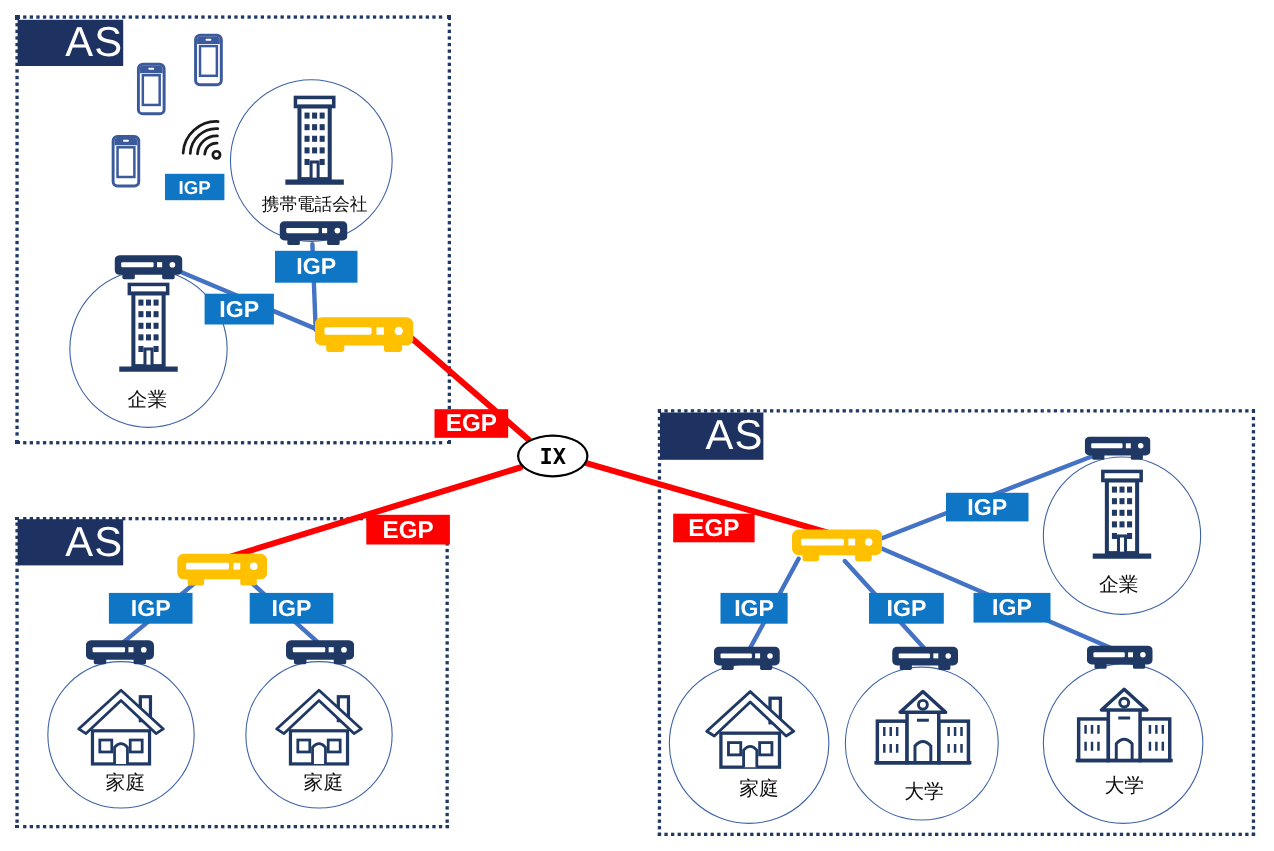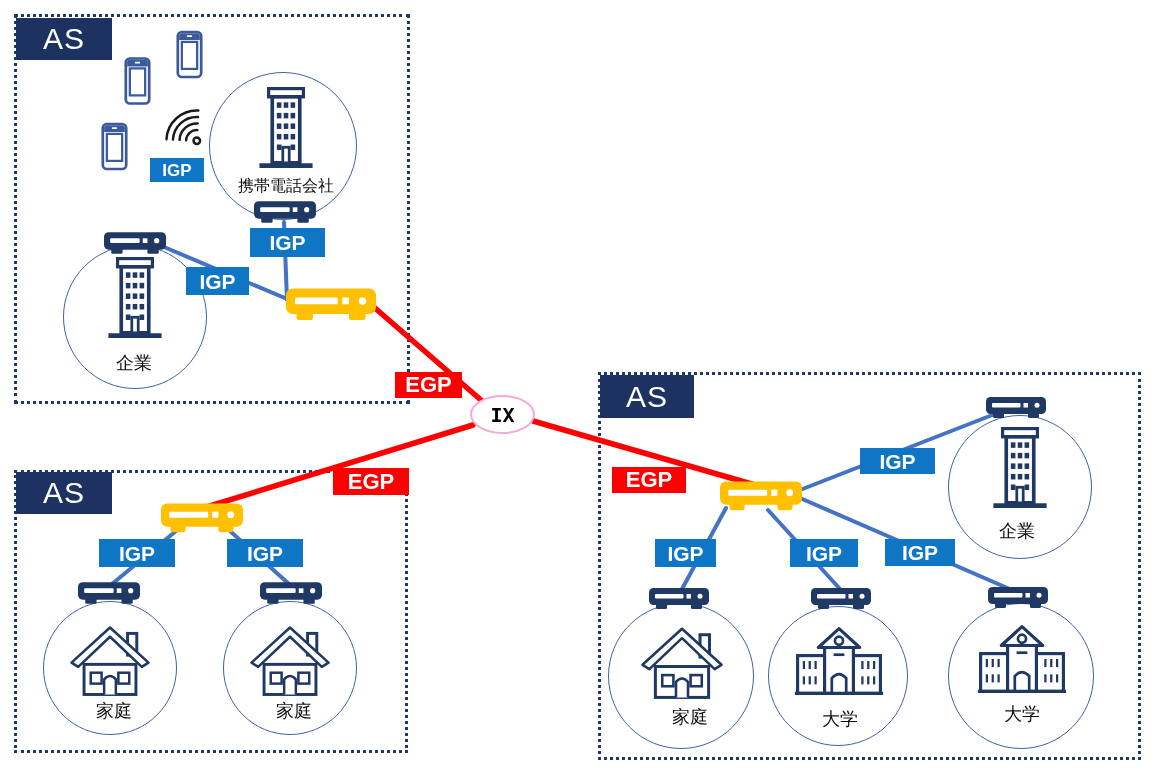--- a/index.html
+++ b/index.html
@@ -3,39 +3,39 @@
 <meta charset="utf-8">
 <style>
   html,body { margin:0; padding:0; background:#fff; }
   .canvas {
     position:relative; width:1158px; height:774px; background:#ffffff;
     font-family:"Liberation Sans", sans-serif; overflow:hidden;
   }
   .as-box { position:absolute; border:3px dotted #1f3864; box-sizing:border-box; background:transparent; }
   .as-badge {
     position:absolute; background:#1e3261; color:#fff;
-    display:flex; align-items:center; justify-content:center;
-    font-size:30px; letter-spacing:1px; z-index:6;
+    display:flex; align-items:center; justify-content:flex-end;
+    font-size:38px; letter-spacing:1px; z-index:6;
   }
   .circle {
     position:absolute; border:1.6px solid #3e63a8; border-radius:50%;
     box-sizing:border-box; background:#fff; z-index:1;
   }
   .links { position:absolute; left:0; top:0; z-index:2; pointer-events:none; }
   .icon { position:absolute; z-index:3; }
   .router { position:absolute; z-index:4; }
   .proto {
     position:absolute; color:#fff; font-weight:bold;
     display:flex; align-items:center; justify-content:center;
     font-size:21px; z-index:5; line-height:1;
   }
   .igp { background:#0f76c6; }
   .egp { background:#ff0000; font-size:22px;margin-top:36px; }
   .ix {
-    position:absolute; background:#fff; border:2px solid #f9a8d4; border-radius:50%;
+    position:absolute; background:#fff; border:2px solid #000000; border-radius:50%;
     display:flex; align-items:center; justify-content:center;
     font-family:"DejaVu Sans Mono", monospace; font-weight:bold; font-size:20px;
     color:#000; z-index:5; box-sizing:border-box;
   }
   .ent-label {
     position:absolute; transform:translateX(-50%); white-space:nowrap;
     font-weight:normal; color:#0d0d0d; font-size:18px; z-index:5;
     text-shadow:0 0 2px #fff;
   }
 </style>

